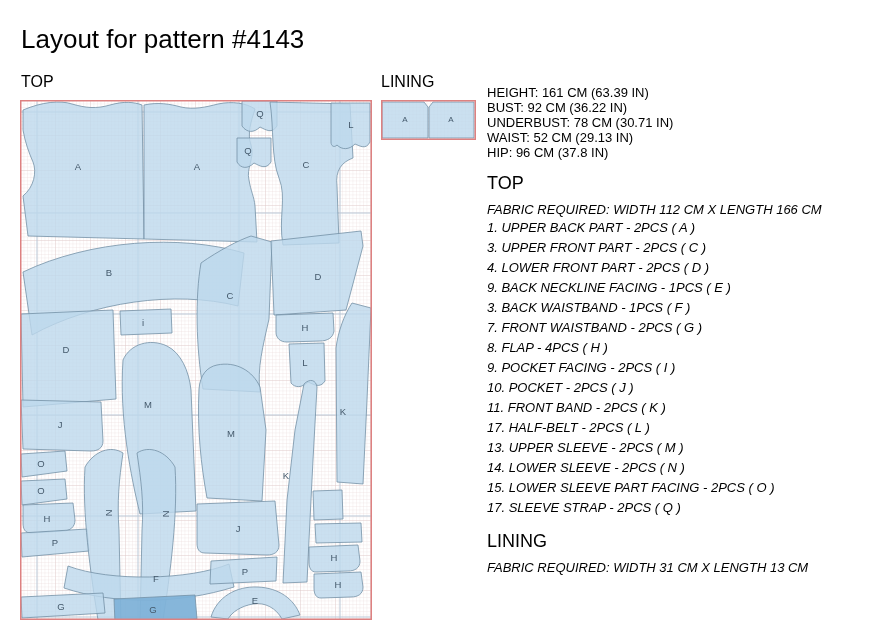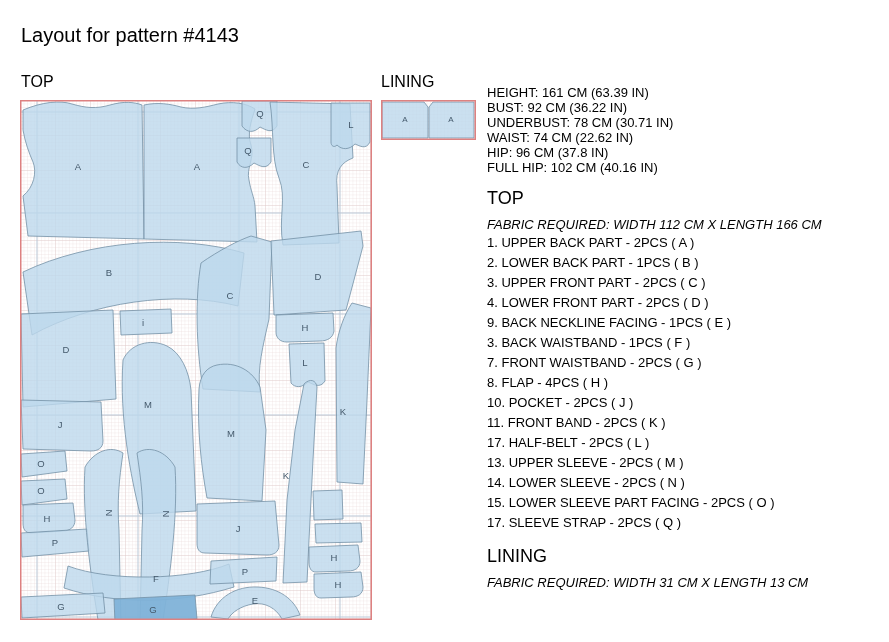--- a/index.html
+++ b/index.html
@@ -1,31 +1,31 @@
 <!DOCTYPE html>
 <html><head>
 <meta charset="utf-8">
 <style>
   html,body{margin:0;padding:0;background:#ffffff;}
   body{
     width:889px;height:642px;overflow:hidden;position:relative;
     font-family:"Liberation Sans","DejaVu Sans",sans-serif;color:#000;
   }
   .abs{position:absolute;}
-  #page-title{left:21px;top:24px;font-size:20px;letter-spacing:0;}
+  #page-title{left:21px;top:24px;font-size:26px;letter-spacing:0;}
   .section-label{font-size:16px;}
   #top-label{left:21px;top:73px;}
   #lining-label{left:381px;top:73px;}
   #top-layout-box{left:20px;top:100px;width:352px;height:520px;}
   #lining-layout-box{left:381px;top:100px;width:95px;height:40px;}
   #right-col{left:487px;top:85px;width:395px;}
   .meas-line{font-size:13px;line-height:15px;white-space:nowrap;}
   .detail-heading{font-size:18px;margin-top:13px;margin-bottom:7px;}
   .fabric-line{font-size:13px;line-height:17px;white-space:nowrap;font-style:italic;}
-  .item-line{font-size:13px;line-height:20px;white-space:nowrap;}
+  .item-line{font-size:13px;line-height:20px;white-space:nowrap;font-style:italic;}
   svg{display:block;}
   text.piece-letter{font-family:"Liberation Sans","DejaVu Sans",sans-serif;}
 </style>
 </head>
 <body>
 
 <div class="abs" id="page-title">Layout for pattern #4143</div>
 
 <div class="abs section-label" id="top-label">TOP</div>
 <div class="abs section-label" id="lining-label">LINING</div>
@@ -139,36 +139,35 @@
       </g>
     <rect x="0.75" y="0.75" width="93.5" height="38.5" fill="none" stroke="#dd8181" stroke-width="1.5"></rect>
   </svg>
 </div>
 
 <div class="abs" id="right-col">
   <div id="measurements">
       <div class="meas-line">HEIGHT: 161 CM (63.39 IN)</div>
       <div class="meas-line">BUST: 92 CM (36.22 IN)</div>
       <div class="meas-line">UNDERBUST: 78 CM (30.71 IN)</div>
-      <div class="meas-line">WAIST: 74 CM (22.62 IN)</div>
+      <div class="meas-line">WAIST: 52 CM (29.13 IN)</div>
       <div class="meas-line">HIP: 96 CM (37.8 IN)</div>
-      <div class="meas-line">FULL HIP: 102 CM (40.16 IN)</div>
     </div>
 
   <div class="detail-heading">TOP</div>
   <div class="fabric-line">FABRIC REQUIRED: WIDTH 112 CM X LENGTH 166 CM</div>
   <div>
       <div class="item-line">1. UPPER BACK PART - 2PCS ( A )</div>
-      <div class="item-line">2. LOWER BACK PART - 1PCS ( B )</div>
       <div class="item-line">3. UPPER FRONT PART - 2PCS ( C )</div>
       <div class="item-line">4. LOWER FRONT PART - 2PCS ( D )</div>
       <div class="item-line">9. BACK NECKLINE FACING - 1PCS ( E )</div>
       <div class="item-line">3. BACK WAISTBAND - 1PCS ( F )</div>
       <div class="item-line">7. FRONT WAISTBAND - 2PCS ( G )</div>
       <div class="item-line">8. FLAP - 4PCS ( H )</div>
+      <div class="item-line">9. POCKET FACING - 2PCS ( I )</div>
       <div class="item-line">10. POCKET - 2PCS ( J )</div>
       <div class="item-line">11. FRONT BAND - 2PCS ( K )</div>
       <div class="item-line">17. HALF-BELT - 2PCS ( L )</div>
       <div class="item-line">13. UPPER SLEEVE - 2PCS ( M )</div>
       <div class="item-line">14. LOWER SLEEVE - 2PCS ( N )</div>
       <div class="item-line">15. LOWER SLEEVE PART FACING - 2PCS ( O )</div>
       <div class="item-line">17. SLEEVE STRAP - 2PCS ( Q )</div>
     </div>
 
   <div class="detail-heading">LINING</div>

